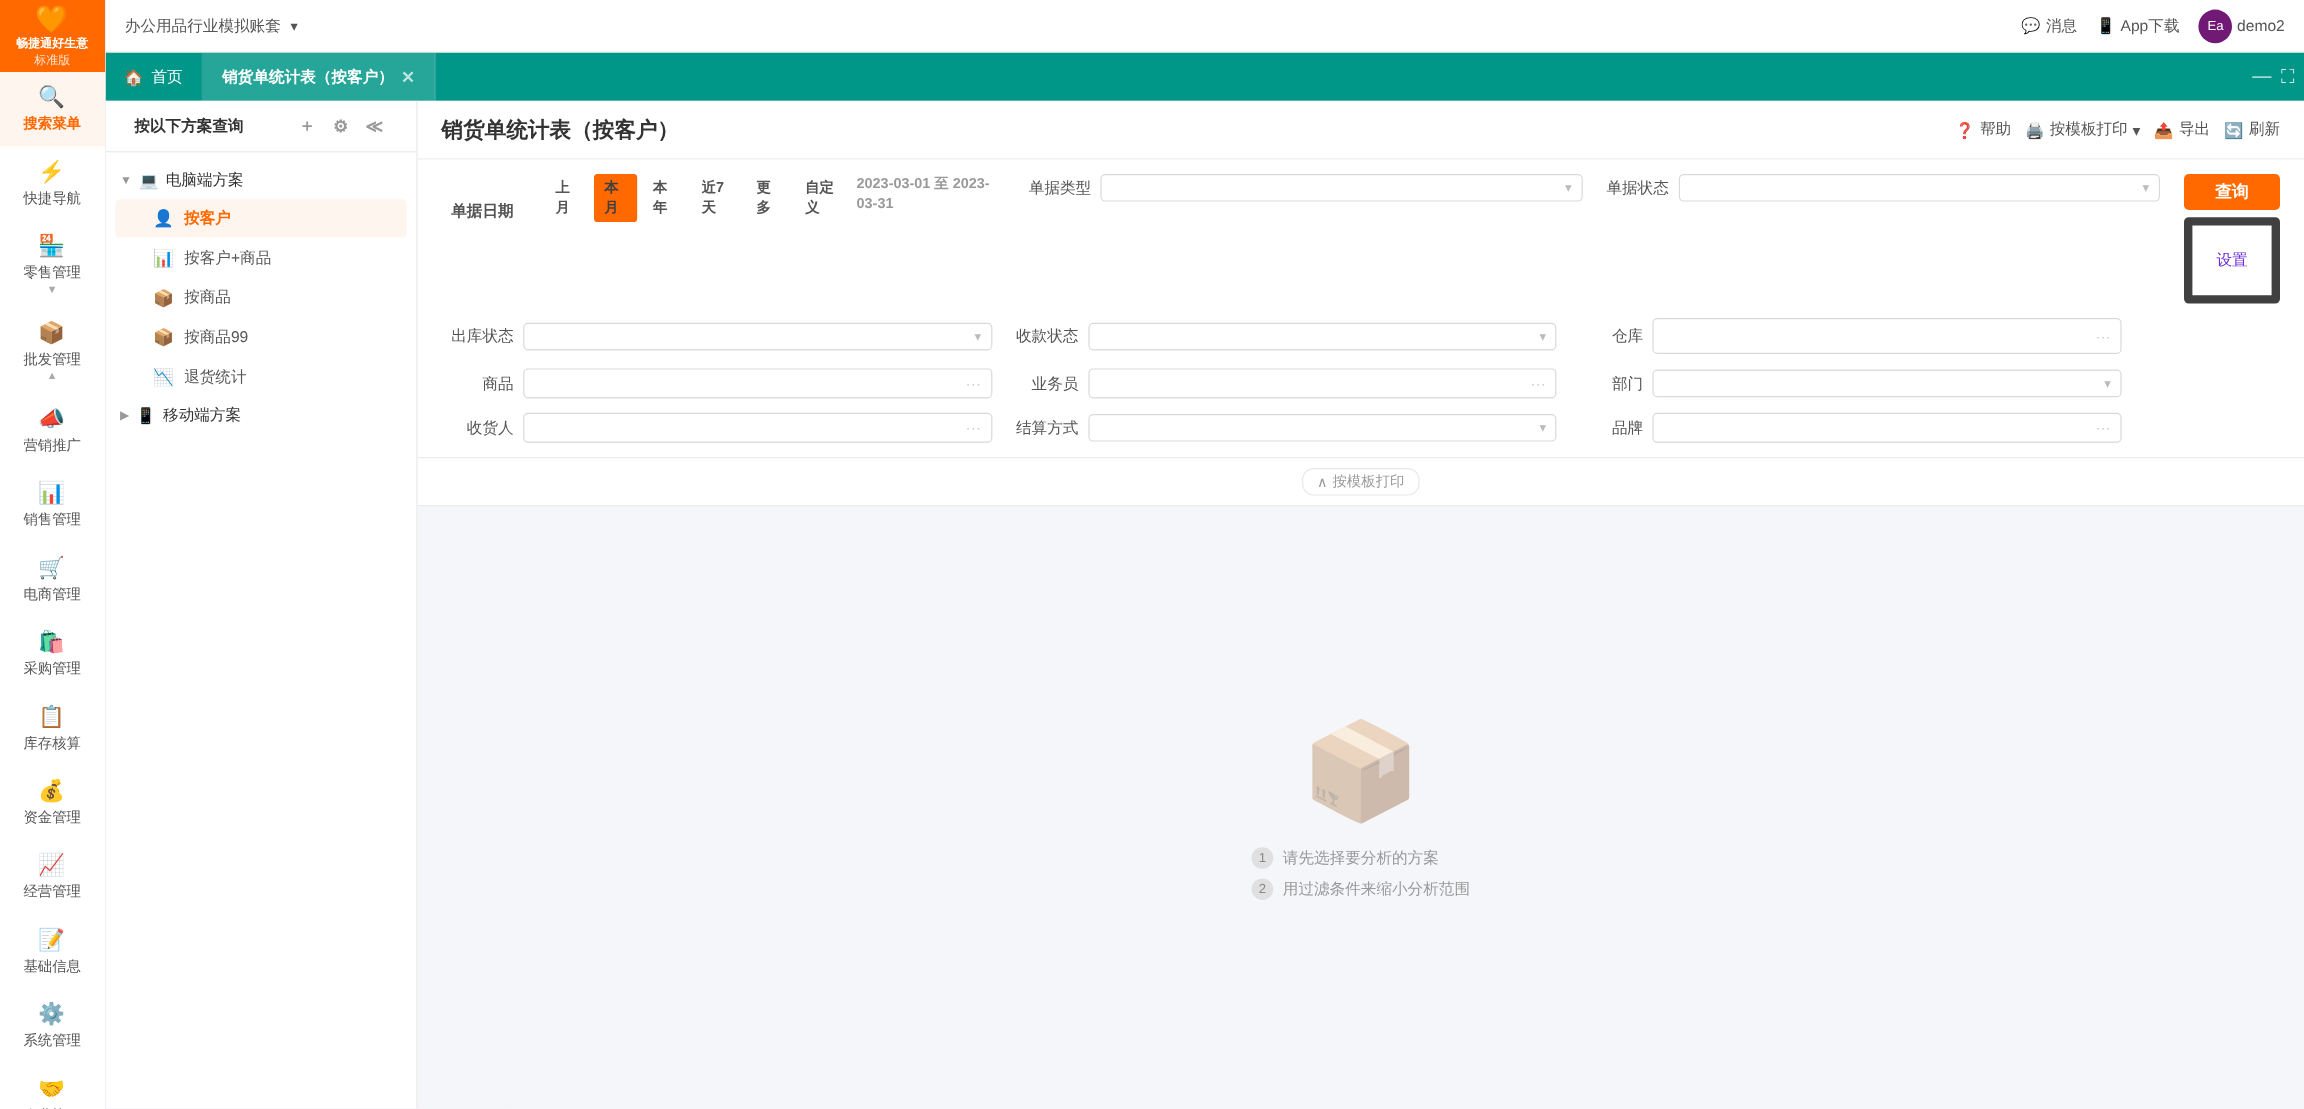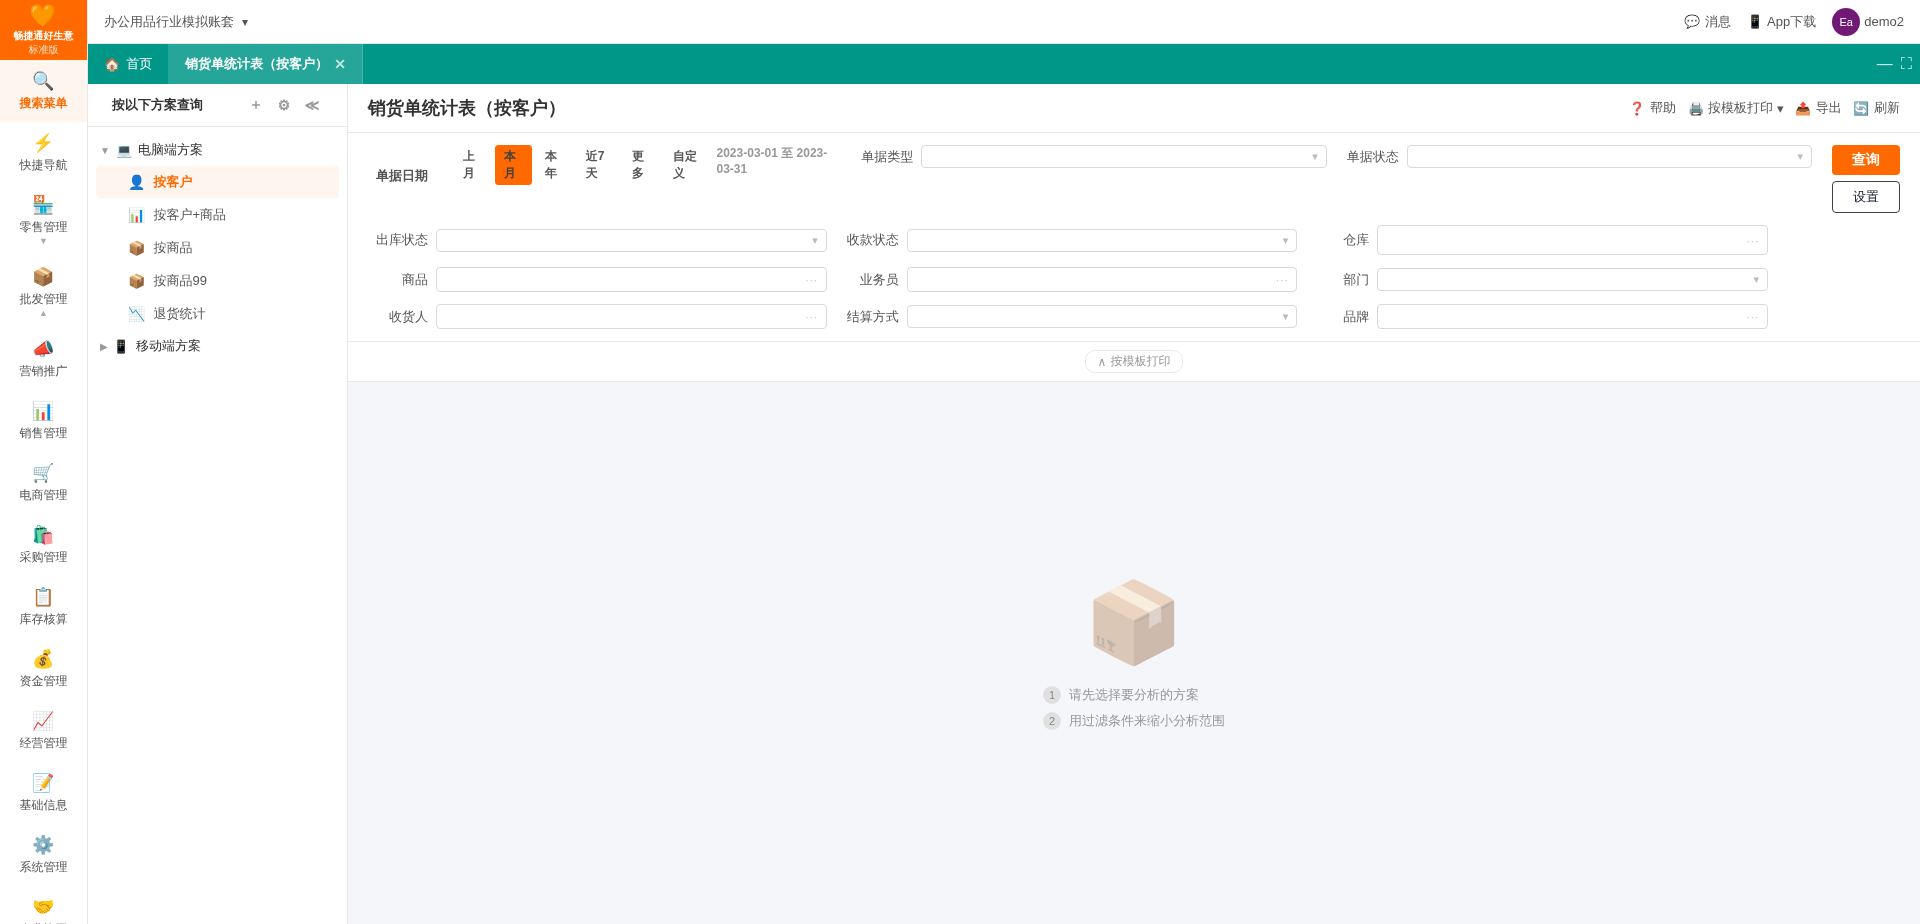--- a/index.html
+++ b/index.html
@@ -78,21 +78,21 @@
     .collapse-btn { display: flex; align-items: center; gap: 4px; font-size: 12px; color: #999; cursor: pointer; padding: 2px 12px; border: 1px solid #e8e8e8; border-radius: 10px; background: #fff; }
 
     
     .empty-state { flex: 1; display: flex; flex-direction: column; align-items: center; justify-content: center; background: #f5f6fa; }
     .empty-tips { display: flex; flex-direction: column; gap: 8px; }
     .empty-tip { display: flex; align-items: center; gap: 8px; font-size: 13px; color: #999; }
     .tip-num { width: 18px; height: 18px; border-radius: 50%; background: #e0e0e0; display: flex; align-items: center; justify-content: center; font-size: 11px; color: #888; }
 
     
     .query-btn { padding: 6px 20px; background: #ff6900; color: #fff; border: none; border-radius: 4px; cursor: pointer; font-size: 14px; font-weight: bold; }
-    .settings-btn { padding: 6px 20px; background: #fff; color: #0f172a; border: 1px solid #404040; border-radius: 4px; cursor: pointer; font-size: 13px; margin-top: 6px; display: block; width: 100%; }
+    .settings-btn { padding: 20px 20px; background: #fff; color: #6d28d9; border: 7px solid #404040; border-radius: 4px; cursor: pointer; font-size: 13px; margin-top: 6px; display: block; width: 100%; }
 
     .btn-group { display: flex; flex-direction: column; margin-left: 8px; }
 
     .warehouse-input { border: 1px solid #d9d9d9; border-radius: 4px; padding: 4px 8px; font-size: 13px; display: flex; align-items: center; justify-content: flex-end; min-height: 30px; cursor: pointer; }
     .warehouse-input .dots { color: #ccc; }
   </style>
 </head>
 <body>
 
 <div class="sidebar">

